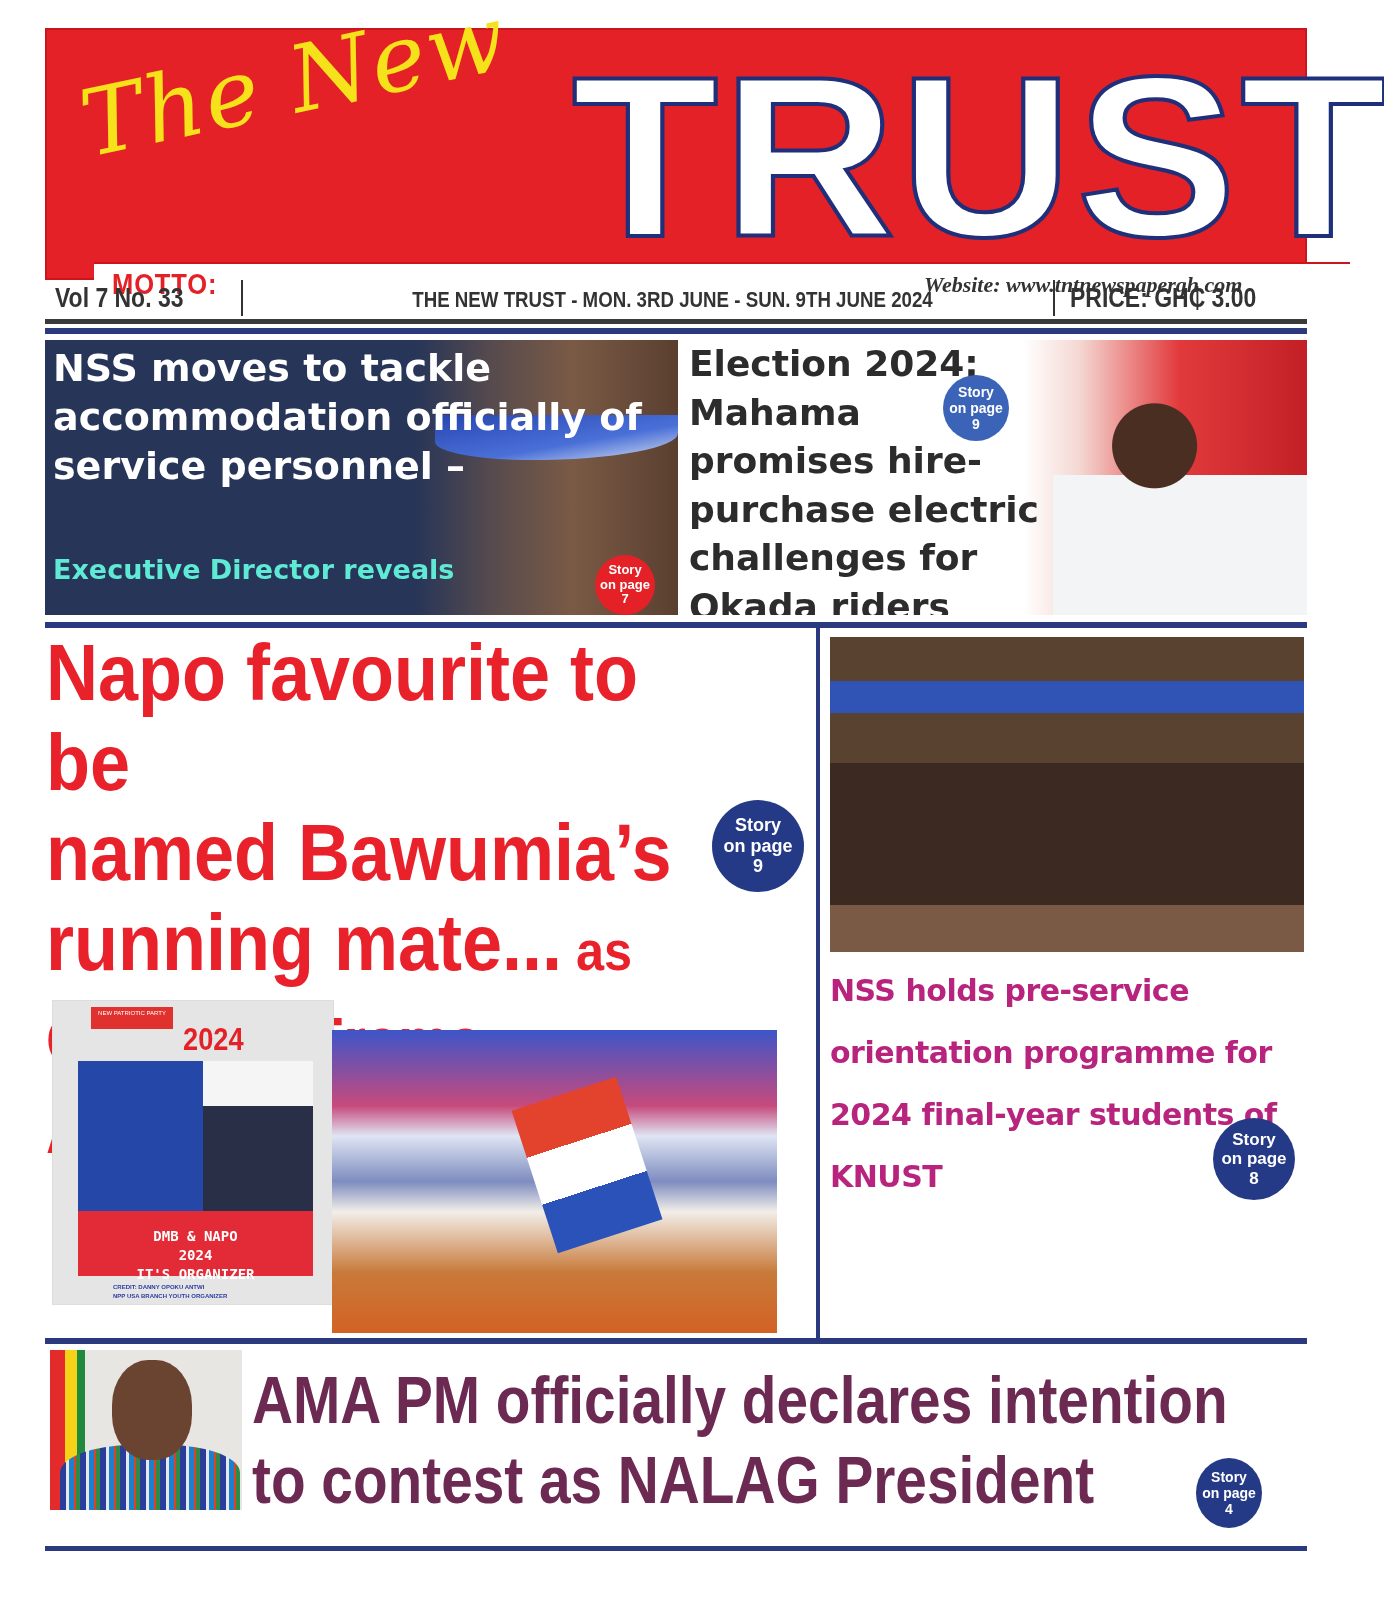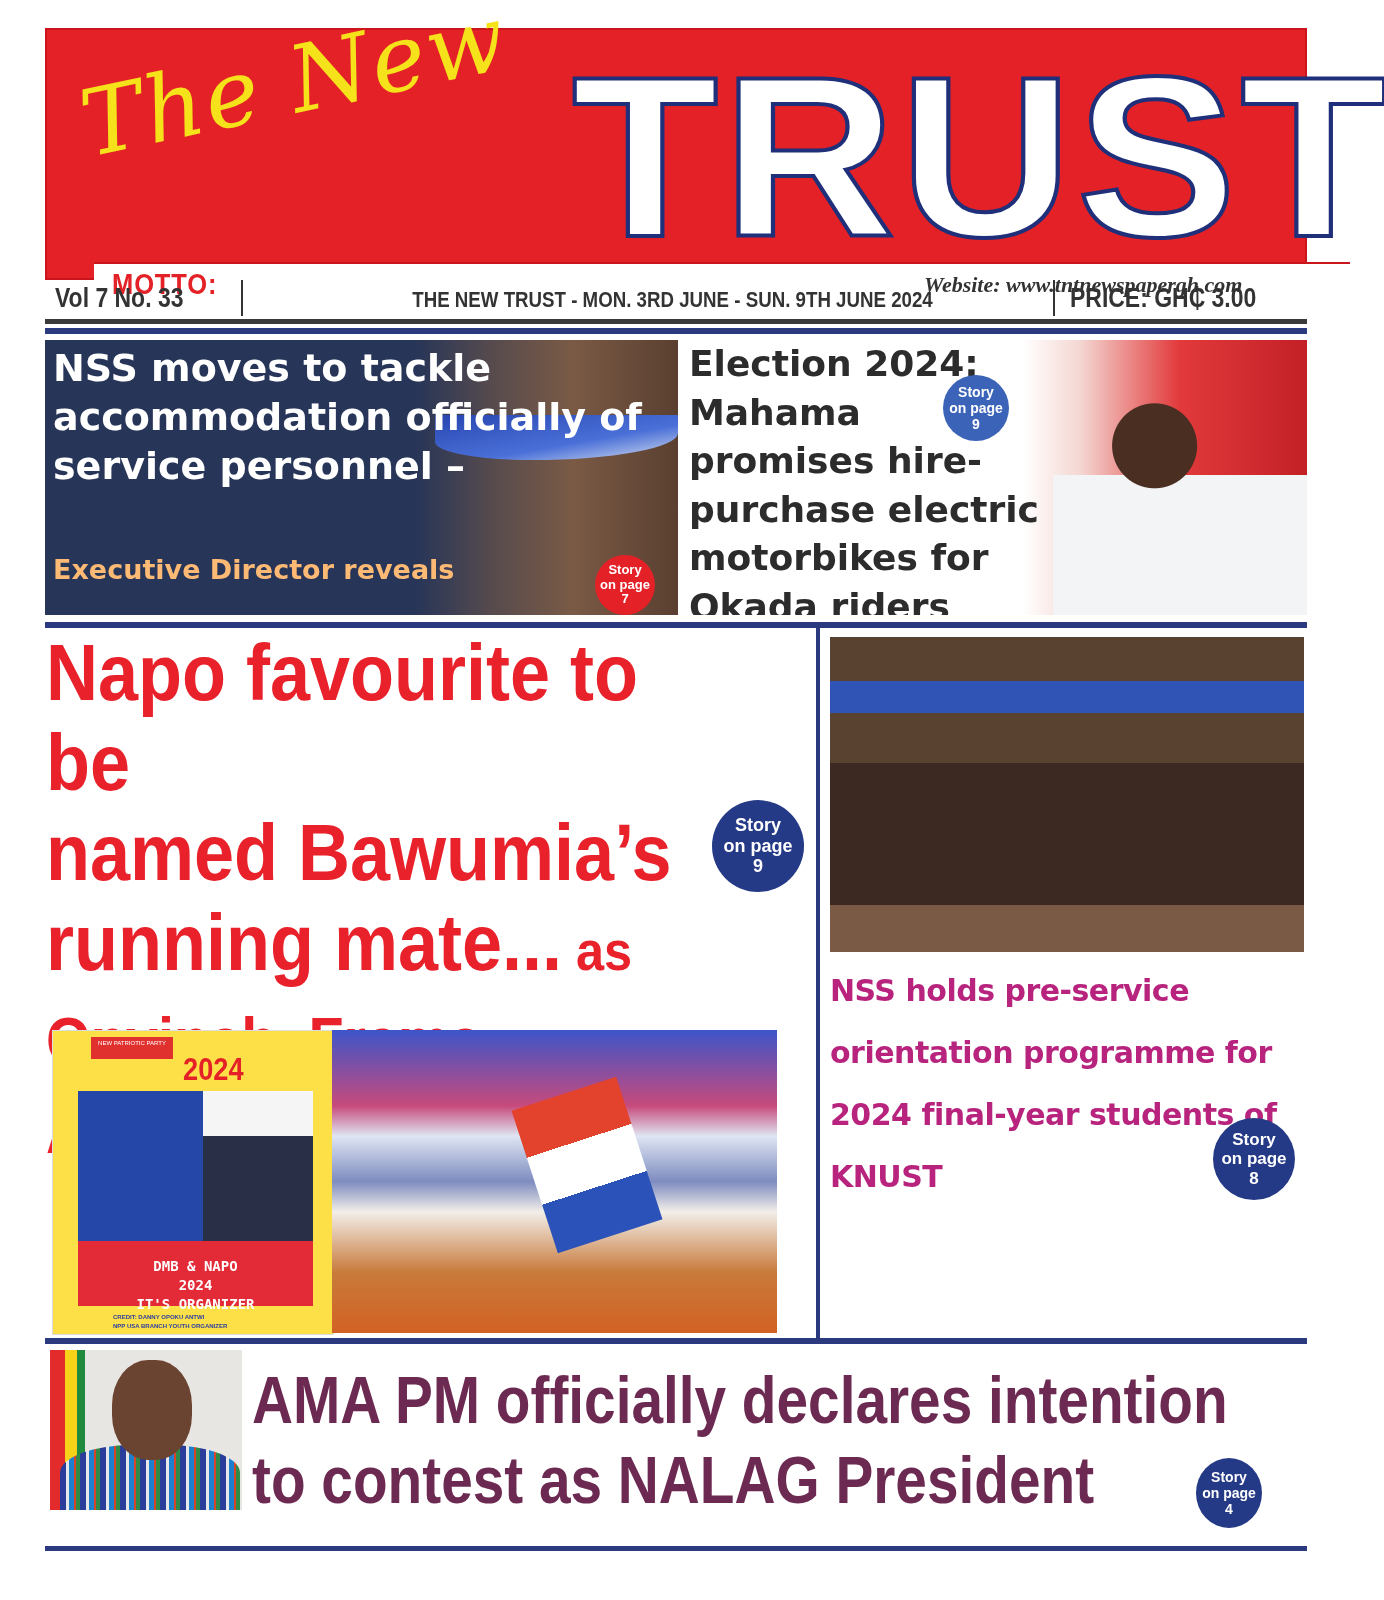--- a/index.html
+++ b/index.html
@@ -23,37 +23,37 @@
   #price { left: 1025px; top: 2px; font-weight: 900; font-size: 28px; color: #333; transform: scaleX(0.82); transform-origin: left center; white-space: nowrap; }
 
   .rule-dark { height: 5px; background: #3a3a3a; }
   .rule-navy { height: 6px; background: #2b3a7e; }
 
   
   #nss-top { left: 45px; top: 340px; width: 633px; height: 275px; background: #273558; overflow: hidden; }
   #nss-top-photo { left: 370px; top: 0; width: 263px; height: 275px; background: linear-gradient(90deg, rgba(39,53,88,1) 0%, rgba(120,90,70,0.6) 30%, #7a5a45 60%, #5a3f30 100%); }
   #nss-top-drape { left: 390px; top: 75px; width: 243px; height: 45px; background: linear-gradient(170deg, #2845b0 0%, #4a70d8 60%, #d8e0f0 100%); border-radius: 0 0 60% 40%; }
   #nss-top-head { left: 8px; top: 4px; width: 620px; color: #ffffff; font-family: "DejaVu Sans", sans-serif; font-weight: bold; font-size: 38px; line-height: 49px; }
-  #nss-top-sub { left: 8px; top: 214px; color: #fdba74; font-family: "DejaVu Sans", sans-serif; font-weight: bold; font-size: 27px; white-space: nowrap; }
+  #nss-top-sub { left: 8px; top: 214px; color: #5eead4; font-family: "DejaVu Sans", sans-serif; font-weight: bold; font-size: 27px; white-space: nowrap; }
 
   #mahama { left: 683px; top: 340px; width: 624px; height: 275px; background: #ffffff; overflow: hidden; }
   #mahama-photo { left: 340px; top: 0; width: 284px; height: 275px; background: linear-gradient(90deg, #ffffff 0%, #f4d7d2 20%, #e23a3c 55%, #c22026 100%); }
   #mahama-figure { left: 370px; top: 40px; width: 254px; height: 235px; background: radial-gradient(circle at 40% 28%, #4a2e22 0 42px, transparent 43px), linear-gradient(180deg, transparent 0 95px, #f3f4f6 95px); border-radius: 40% 40% 0 0; }
   #mahama-head { left: 6px; top: 0; width: 360px; color: #2c2c2c; font-family: "DejaVu Sans", sans-serif; font-weight: bold; font-size: 36px; line-height: 48.5px; }
 
   .badge { border-radius: 50%; color: #fff; text-align: center; font-family: "Liberation Sans", sans-serif; font-weight: bold; display: flex; flex-direction: column; justify-content: center; line-height: 1.15; }
 
   #navy-divider-1 { left: 45px; top: 622px; width: 1262px; height: 6px; background: #2b3a7e; }
   #col-divider { left: 816px; top: 628px; width: 4px; height: 710px; background: #2b3a7e; }
 
   #napo-head { left: 46px; top: 628px; width: 770px; color: #e8212a; font-family: "Liberation Sans", sans-serif; font-weight: 900; font-size: 80px; line-height: 90px; transform: scaleX(0.9); transform-origin: left top; }
   #napo-head .sm { font-size: 56px; }
   #napo-head .l4 { font-size: 64px; }
 
-  #poster { left: 52px; top: 1030px; width: 282px; height: 305px; background: #fde047; border: 1px solid #ddd; overflow: hidden; }
+  #poster { left: 52px; top: 1000px; width: 282px; height: 305px; background: #e5e5e5; border: 1px solid #ddd; overflow: hidden; }
   #npp-banner { left: 38px; top: 6px; width: 82px; height: 22px; background: #e0312e; color: #fff; font-size: 6px; text-align: center; line-height: 12px; }
   #poster-year { left: 130px; top: 20px; color: #e32127; font-weight: 900; font-size: 32px; transform: scaleX(0.85); transform-origin: left; }
   #poster-dmb { left: 25px; top: 60px; width: 125px; height: 150px; background: #2547a8; }
   #poster-napo { left: 150px; top: 60px; width: 110px; height: 150px; background: linear-gradient(180deg, #f5f5f5 0 30%, #2a2f48 30% 100%); }
   #poster-red { left: 25px; top: 210px; width: 235px; height: 65px; background: #e32a37; color: #fff; font-family: "DejaVu Sans Mono", monospace; font-weight: bold; font-size: 14px; text-align: center; line-height: 19px; padding-top: 16px; }
   #poster-credit { left: 60px; top: 282px; color: #2a3ca0; font-size: 6px; font-weight: bold; line-height: 9px; }
 
   #rally-photo { left: 332px; top: 1030px; width: 445px; height: 303px; background: linear-gradient(180deg, #3d55c9 0%, #c74a7c 25%, #dfe5f3 35%, #7e8cc0 50%, #f2eee9 60%, #c87a3a 80%, #d26224 100%); overflow: hidden; }
   #rally-flag { left: 200px; top: 60px; width: 110px; height: 150px; background: linear-gradient(180deg, #e3432c 0 33%, #ffffff 33% 66%, #2b52b8 66%); transform: rotate(-18deg); }
 
@@ -97,21 +97,21 @@
   <div class="abs badge" style="left:550px; top:215px; width:60px; height:60px; background:#e32127; font-size:13px;">
     <span>Story</span>
     <span>on page</span>
     <span>7</span>
   </div>
 </div>
 
 <div id="mahama" class="abs">
   <div id="mahama-photo" class="abs"></div>
   <div id="mahama-figure" class="abs"></div>
-  <div id="mahama-head" class="abs">Election 2024: Mahama promises hire-purchase electric motorbikes for Okada riders</div>
+  <div id="mahama-head" class="abs">Election 2024: Mahama promises hire-purchase electric challenges for Okada riders</div>
   <div class="abs badge" style="left:260px; top:35px; width:66px; height:66px; background:#3b63b8; font-size:14px;">
     <span>Story</span>
     <span>on page</span>
     <span>9</span>
   </div>
 </div>
 
 <div id="navy-divider-1" class="abs"></div>
 <div id="col-divider" class="abs"></div>
 

